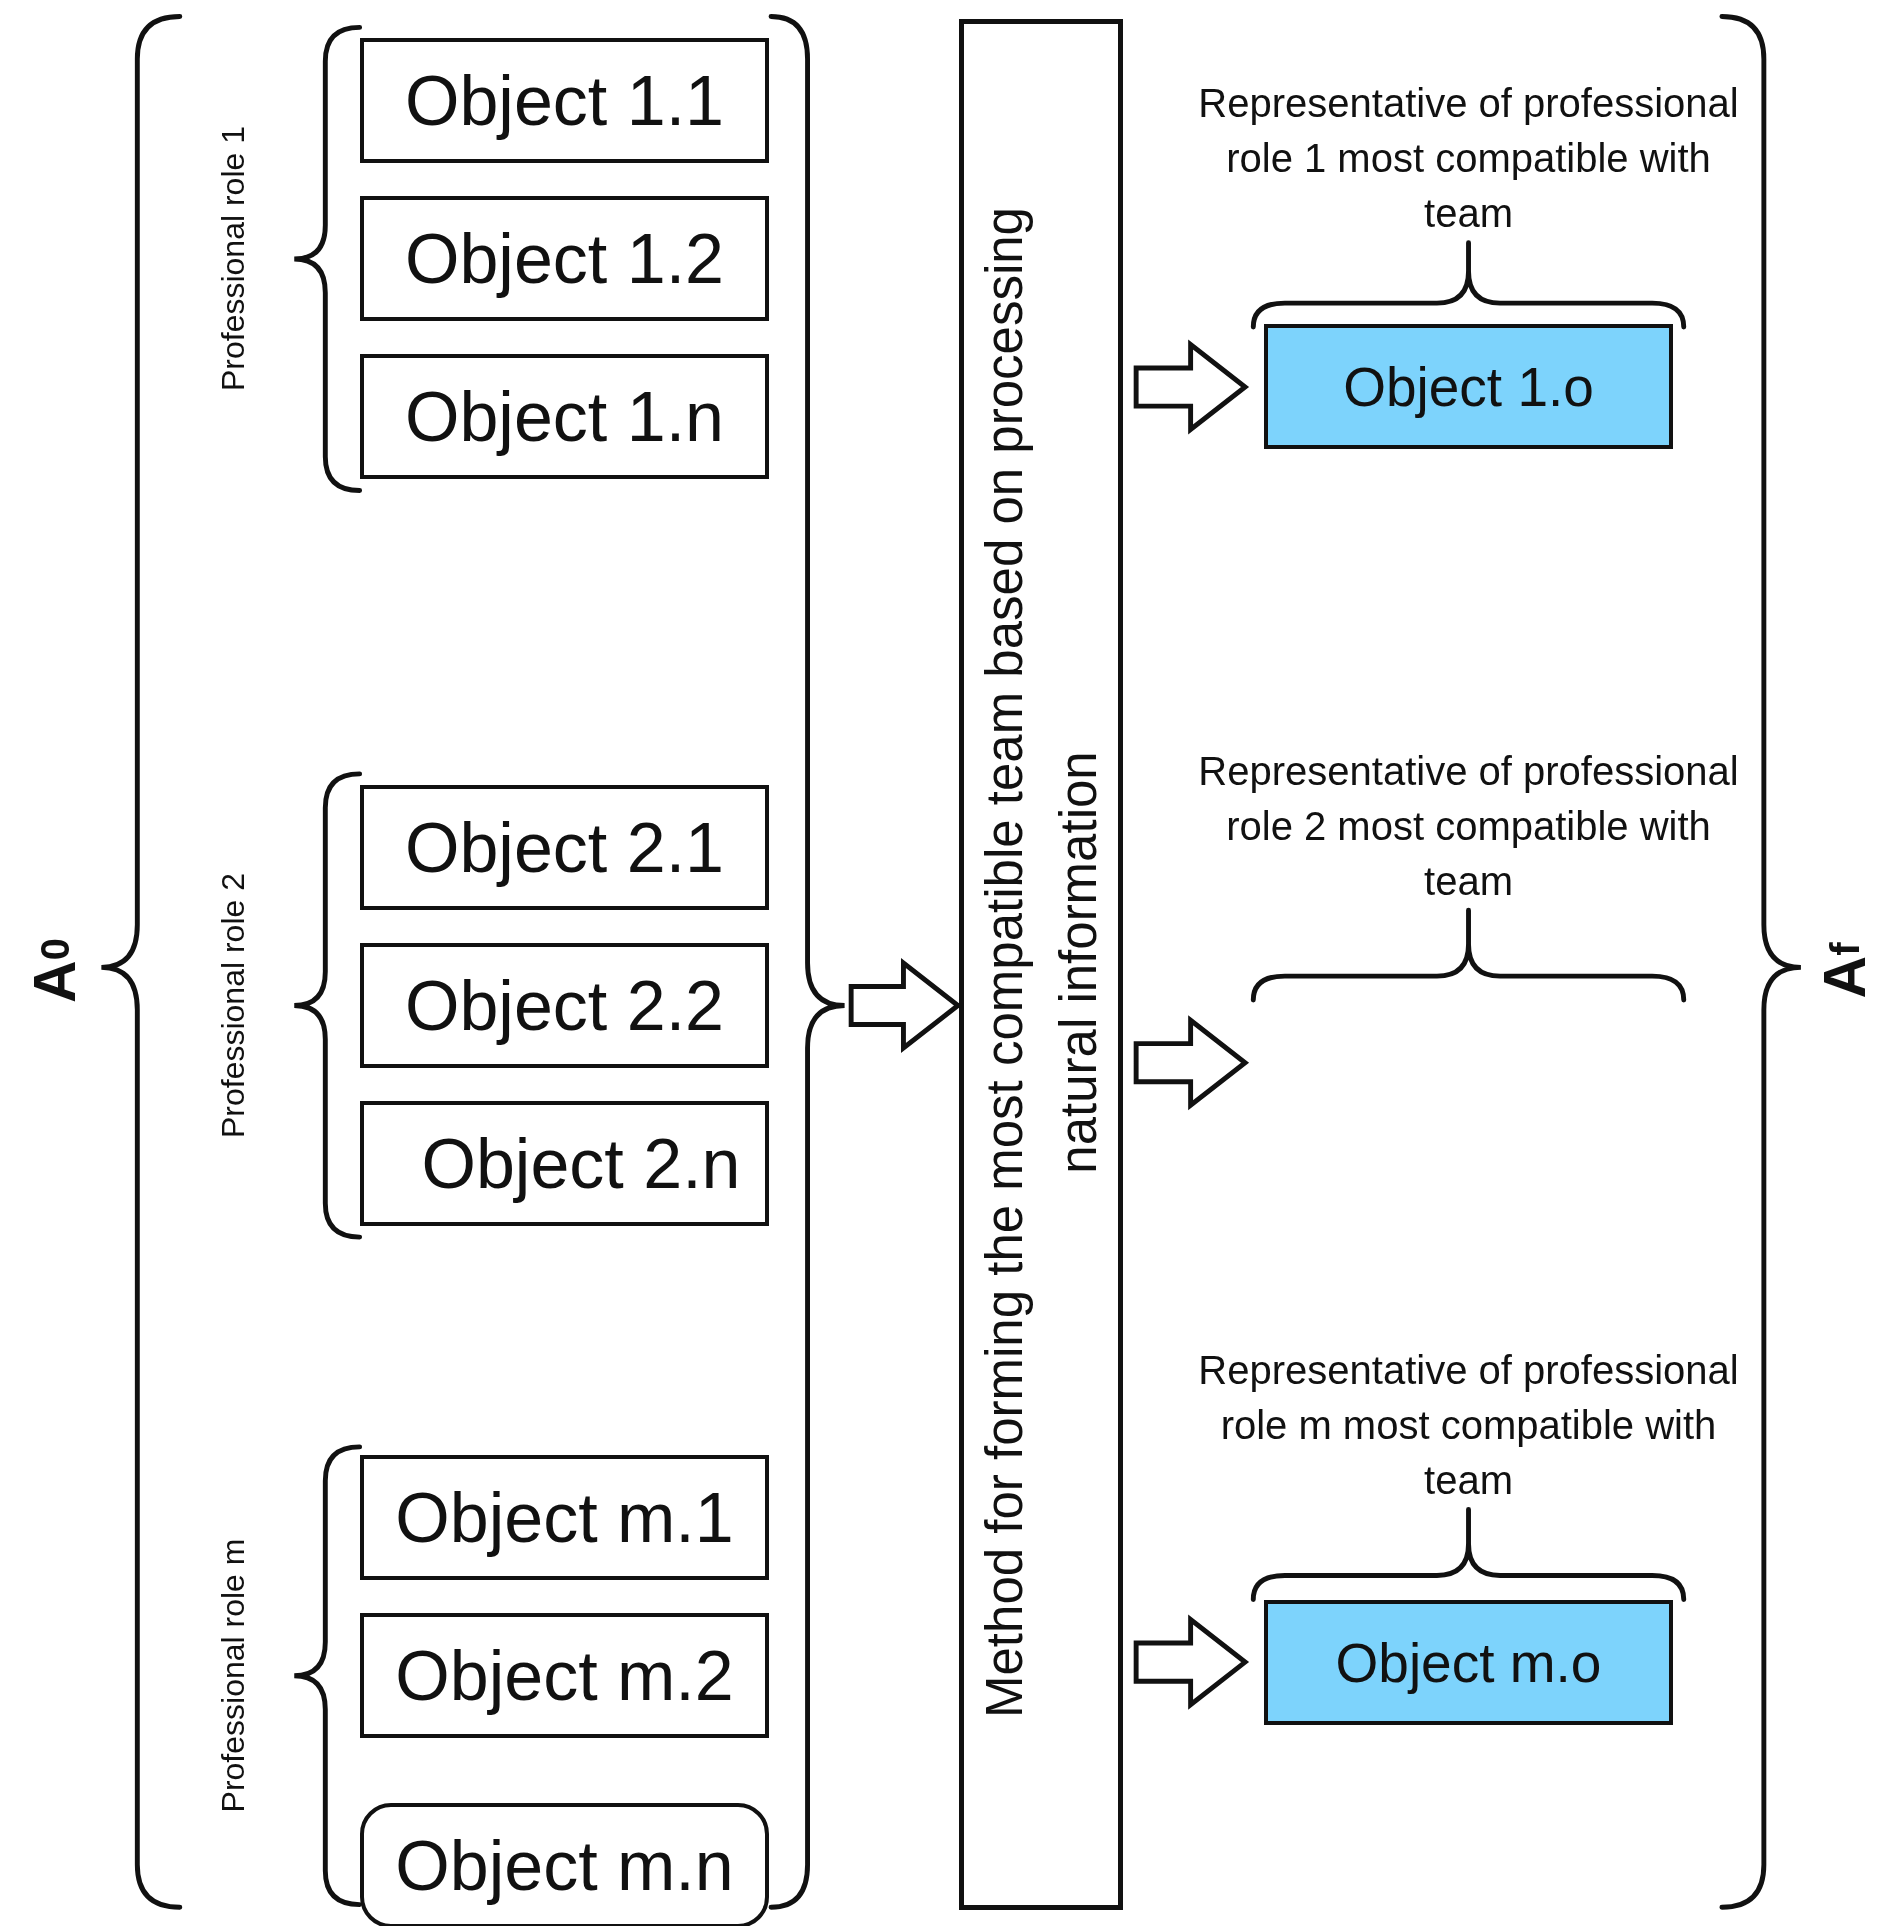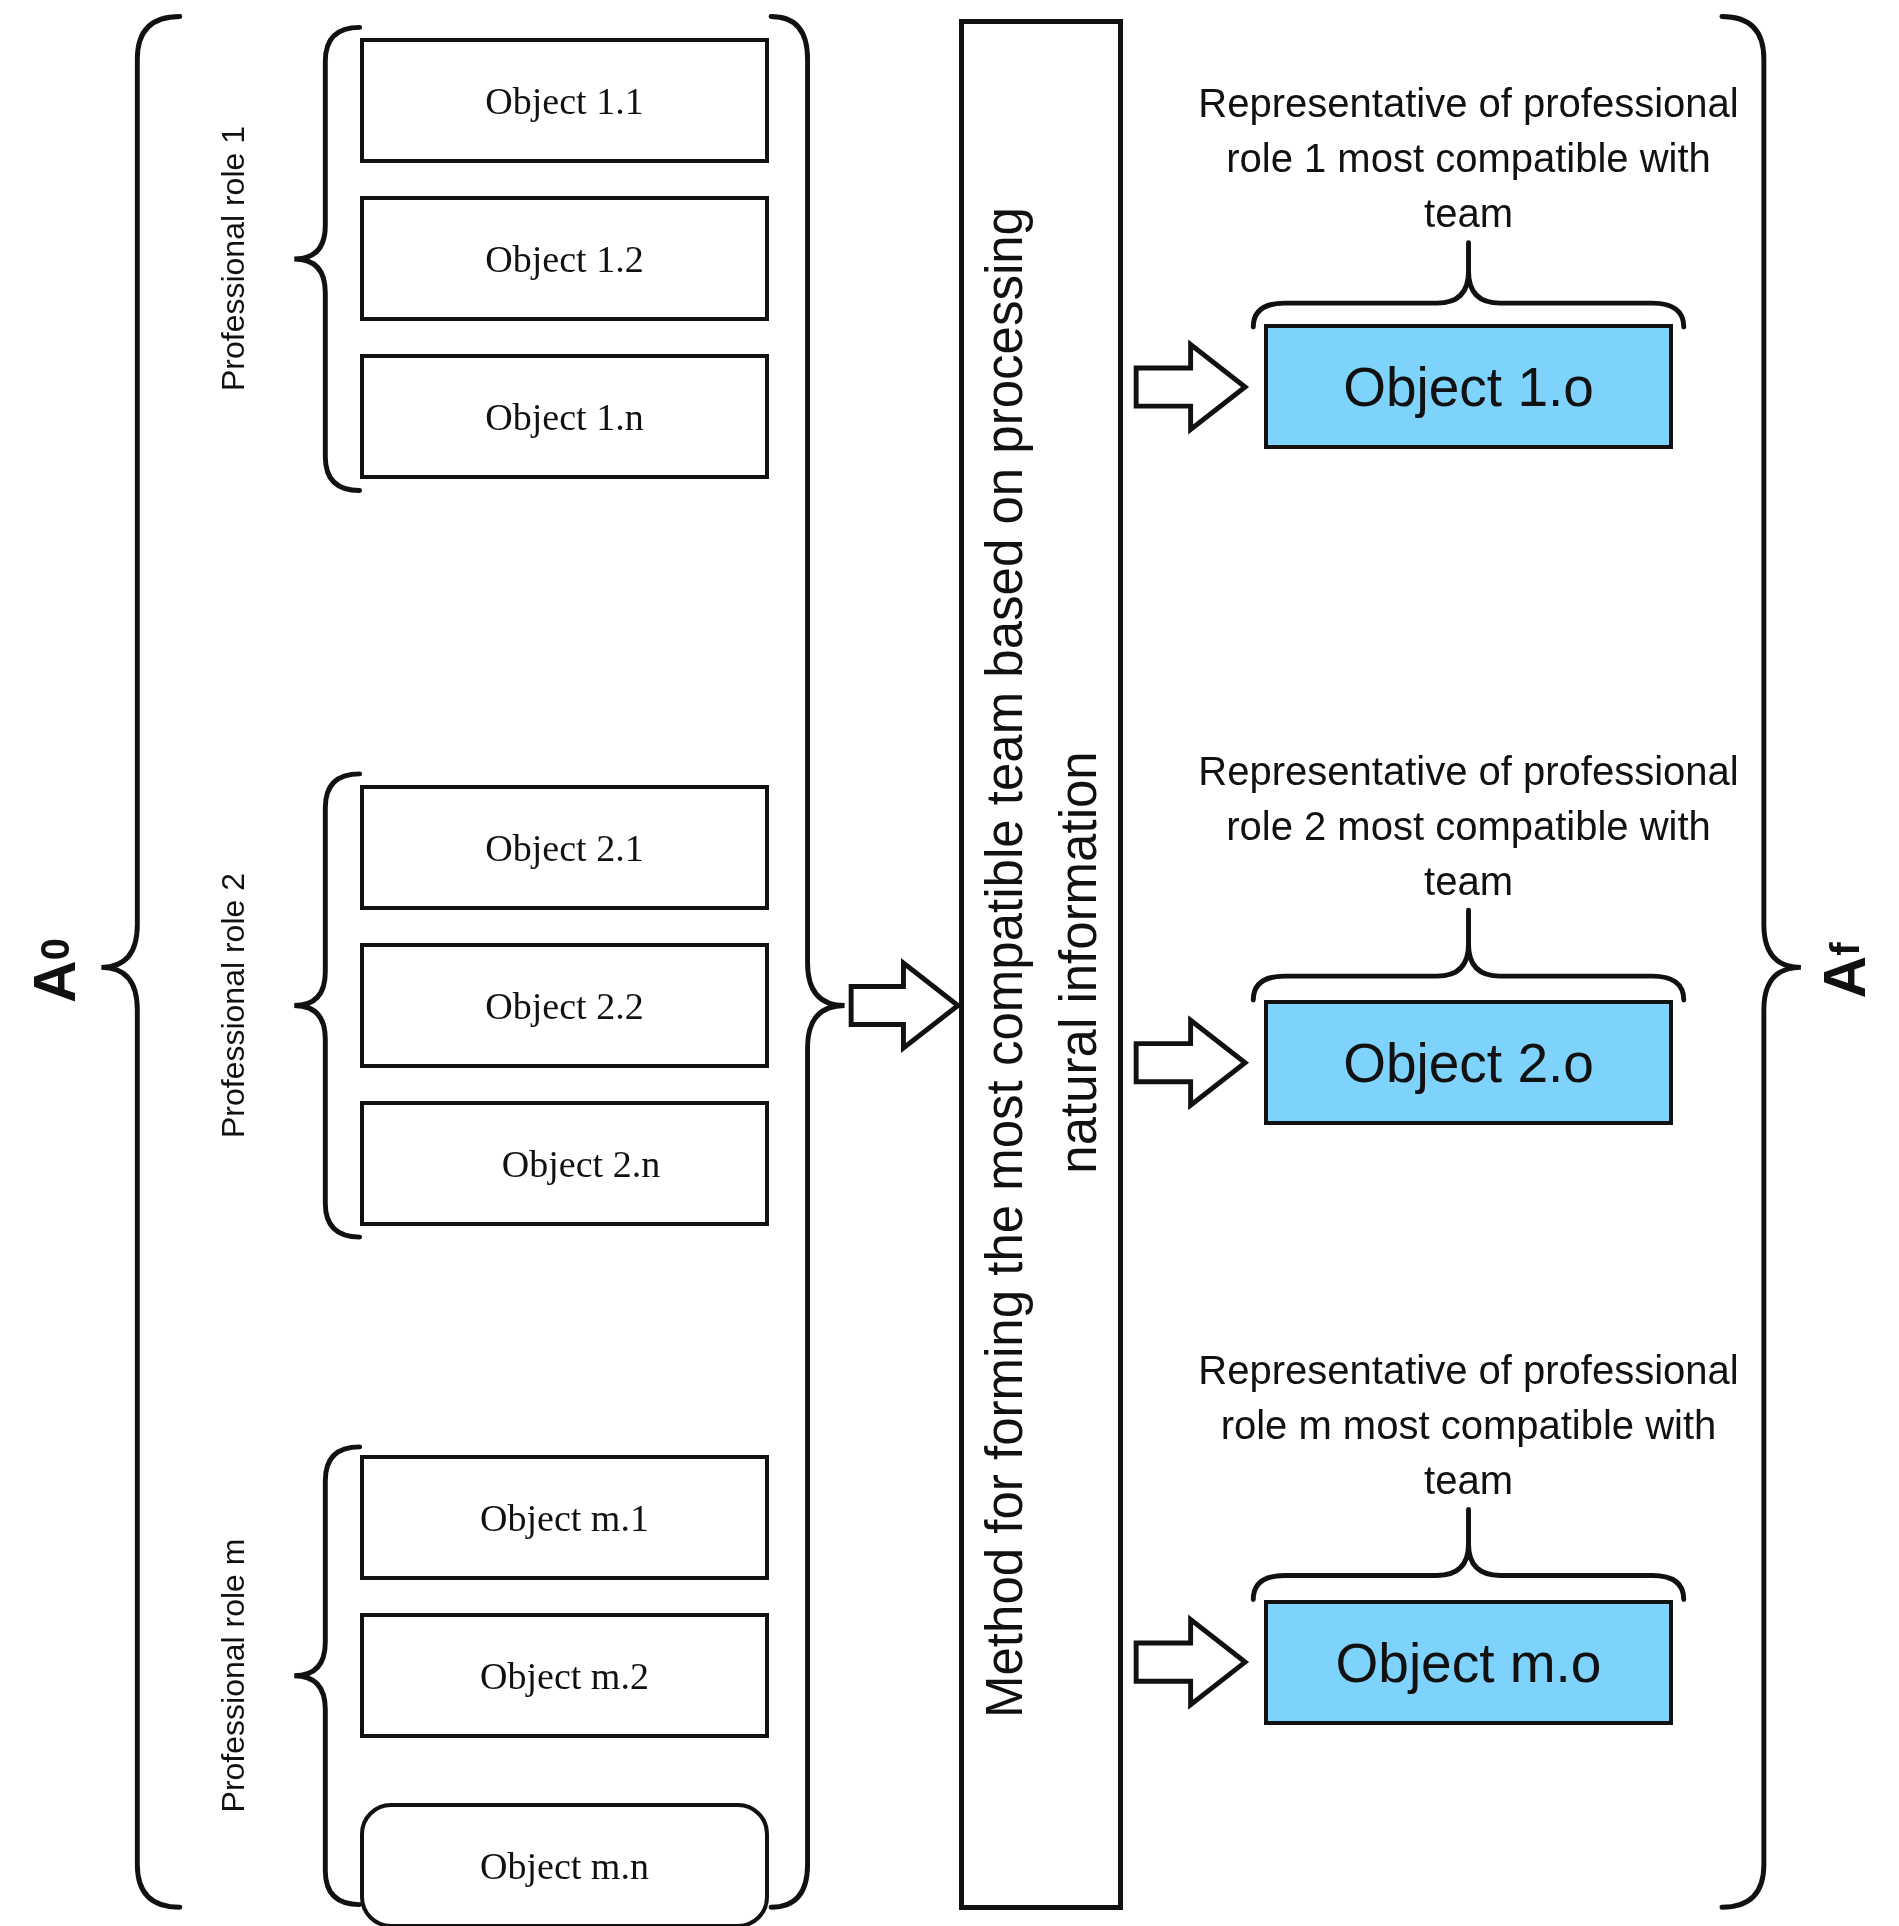--- a/index.html
+++ b/index.html
@@ -1,21 +1,21 @@
 <!DOCTYPE html>
 <html style="font-size:8.7px"><head>
 <meta charset="utf-8">
 <style>
   html,body{margin:0;padding:0;background:#ffffff;}
   #canvas{position:relative;width:1899px;height:1926px;background:#ffffff;overflow:hidden;
           font-family:"Liberation Sans",sans-serif;color:#111111;}
   #strokes{position:absolute;left:0;top:0;width:1899px;height:1926px;}
   .obj-box{position:absolute;left:360px;width:409px;height:125px;border:4.9px solid #111111;
            background:#ffffff;display:flex;align-items:center;justify-content:center;
-           font-size:38px;box-sizing:border-box;font-family:Liberation Serif, serif;}
+           font-size:70px;box-sizing:border-box;}
   .out-box{position:absolute;left:1264px;width:409px;height:125px;border:4.9px solid #111111;
            background:#7dd3fc;display:flex;align-items:center;justify-content:center;
            font-size:55px;box-sizing:border-box;}
   .role-label{position:absolute;left:-12px;width:491px;height:49px;display:flex;align-items:center;
               justify-content:center;font-size:32px;transform:rotate(-90deg);white-space:nowrap;}
   .caption{position:absolute;left:1196px;width:545px;text-align:center;font-size:40px;
            line-height:55px;}
   .caption div{white-space:nowrap;}
   .set-label{position:absolute;width:109px;height:93px;display:flex;align-items:center;
              justify-content:center;transform:rotate(-90deg);font-weight:bold;font-size:59px;}
@@ -97,17 +97,16 @@
     <div>role 2 most compatible with</div>
     <div>team</div>
   </div>
   <div class="caption" style="top:1343px;">
     <div>Representative of professional</div>
     <div>role m most compatible with</div>
     <div>team</div>
   </div>
 
   <div class="out-box" style="top:324px;">Object 1.o</div>
-  <div class="out-box" style="top:1000px;">Object 2.o</div>
   <div class="out-box" style="top:1600px;">Object m.o</div>
 
 </div>
 
 
 </body></html>

